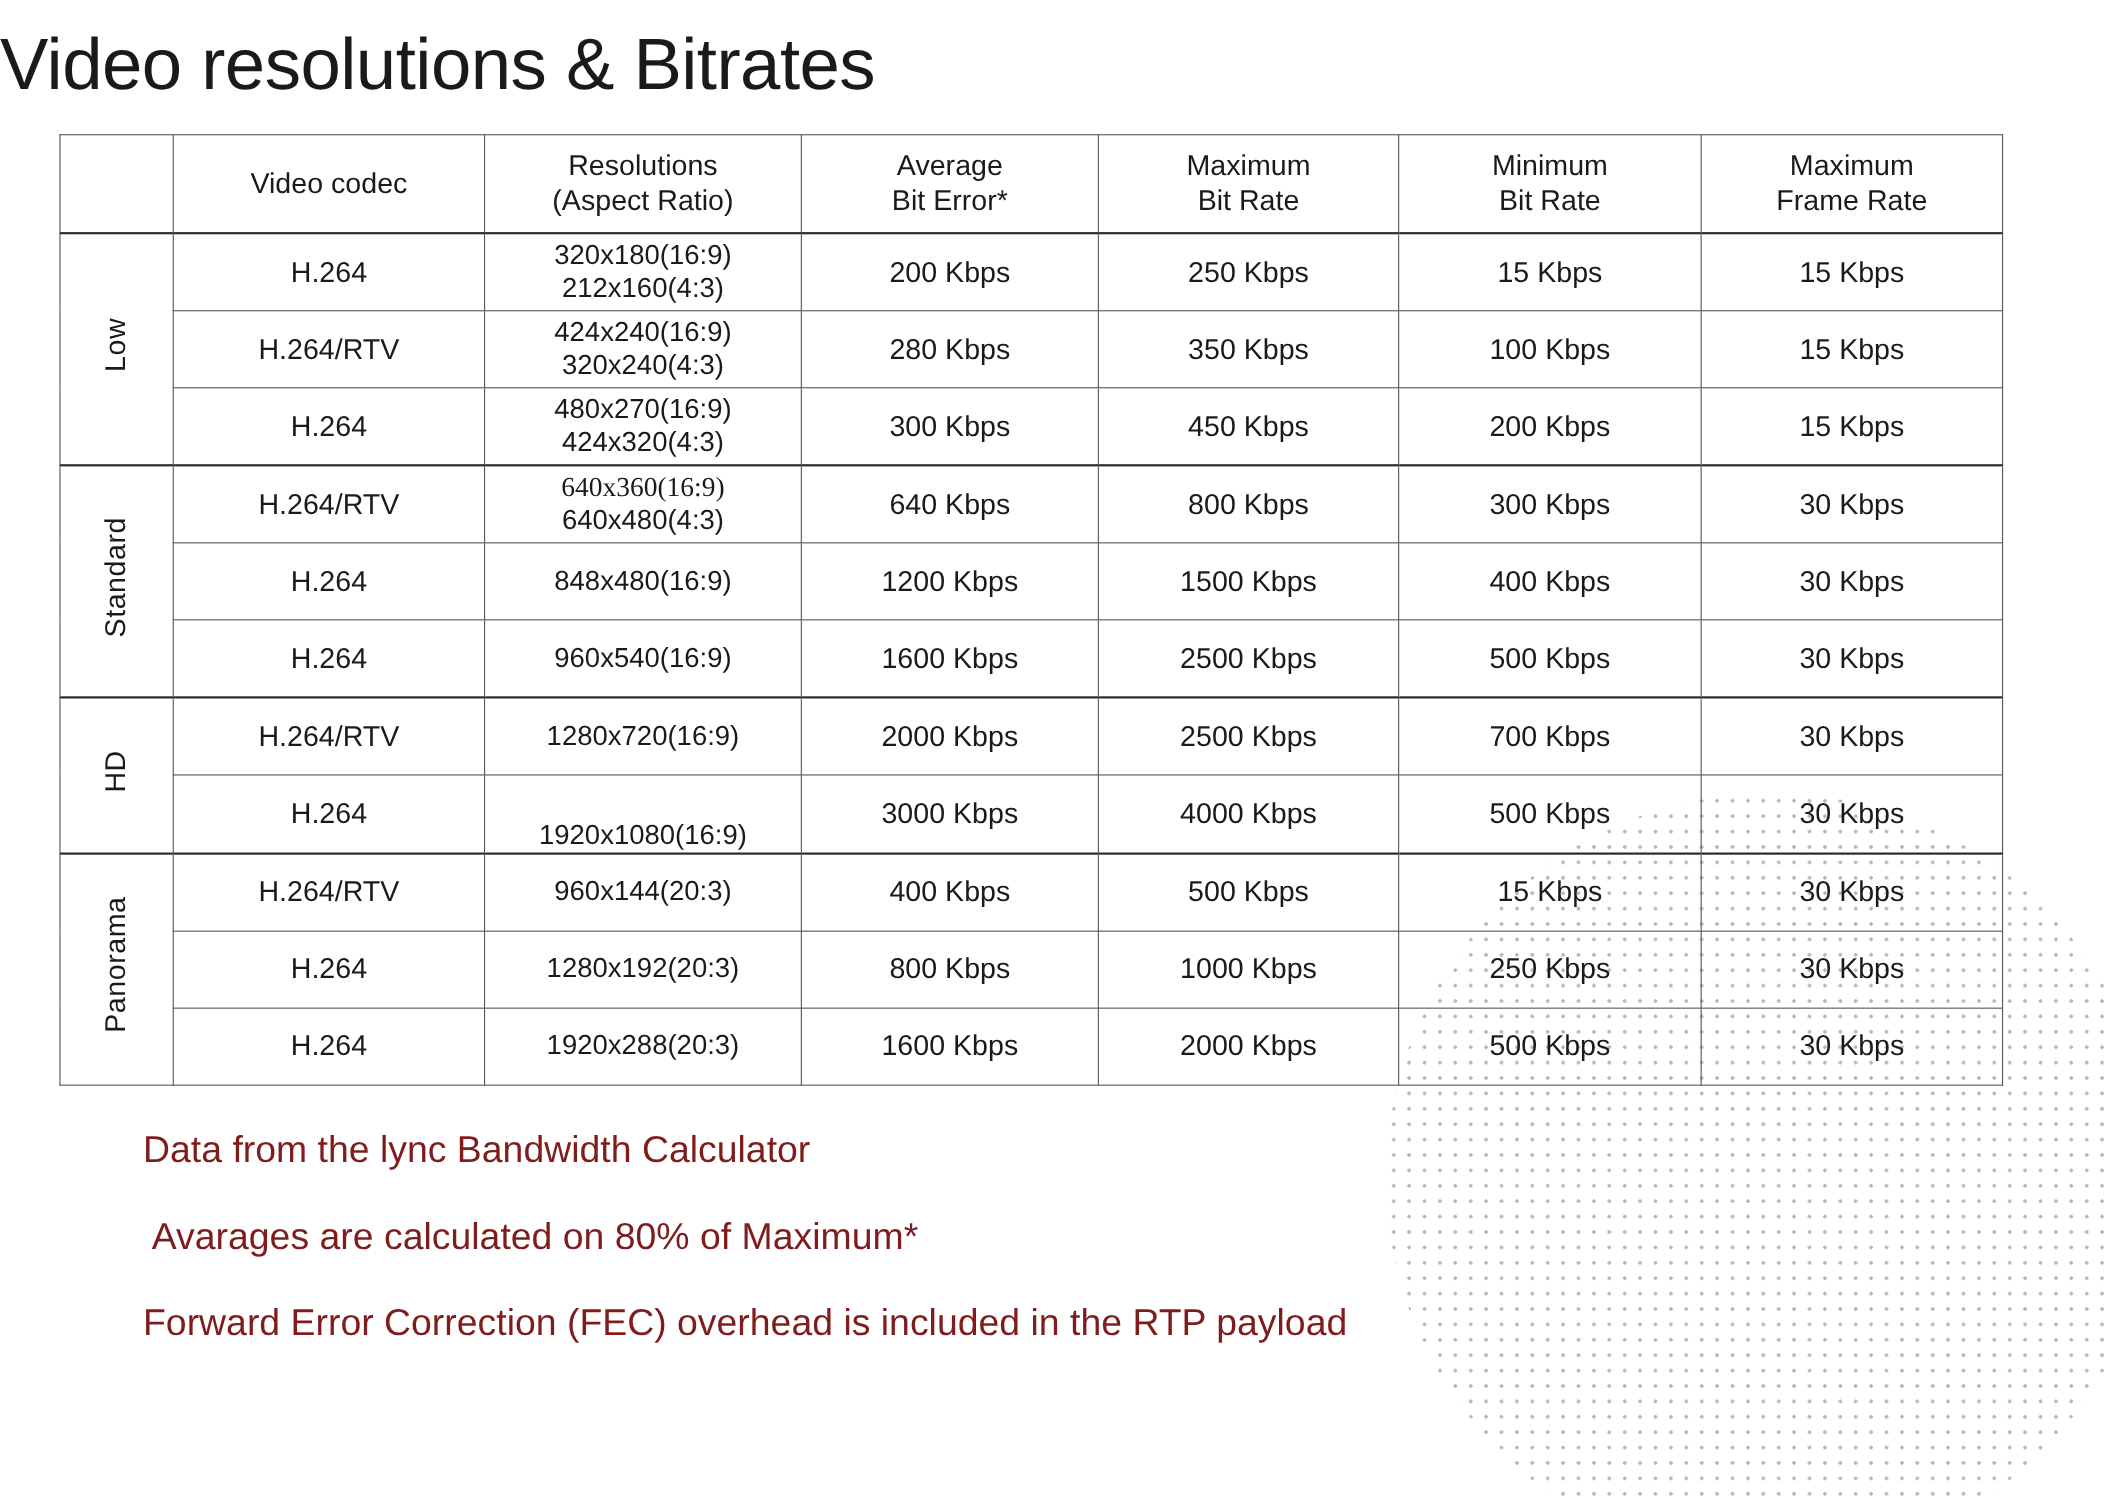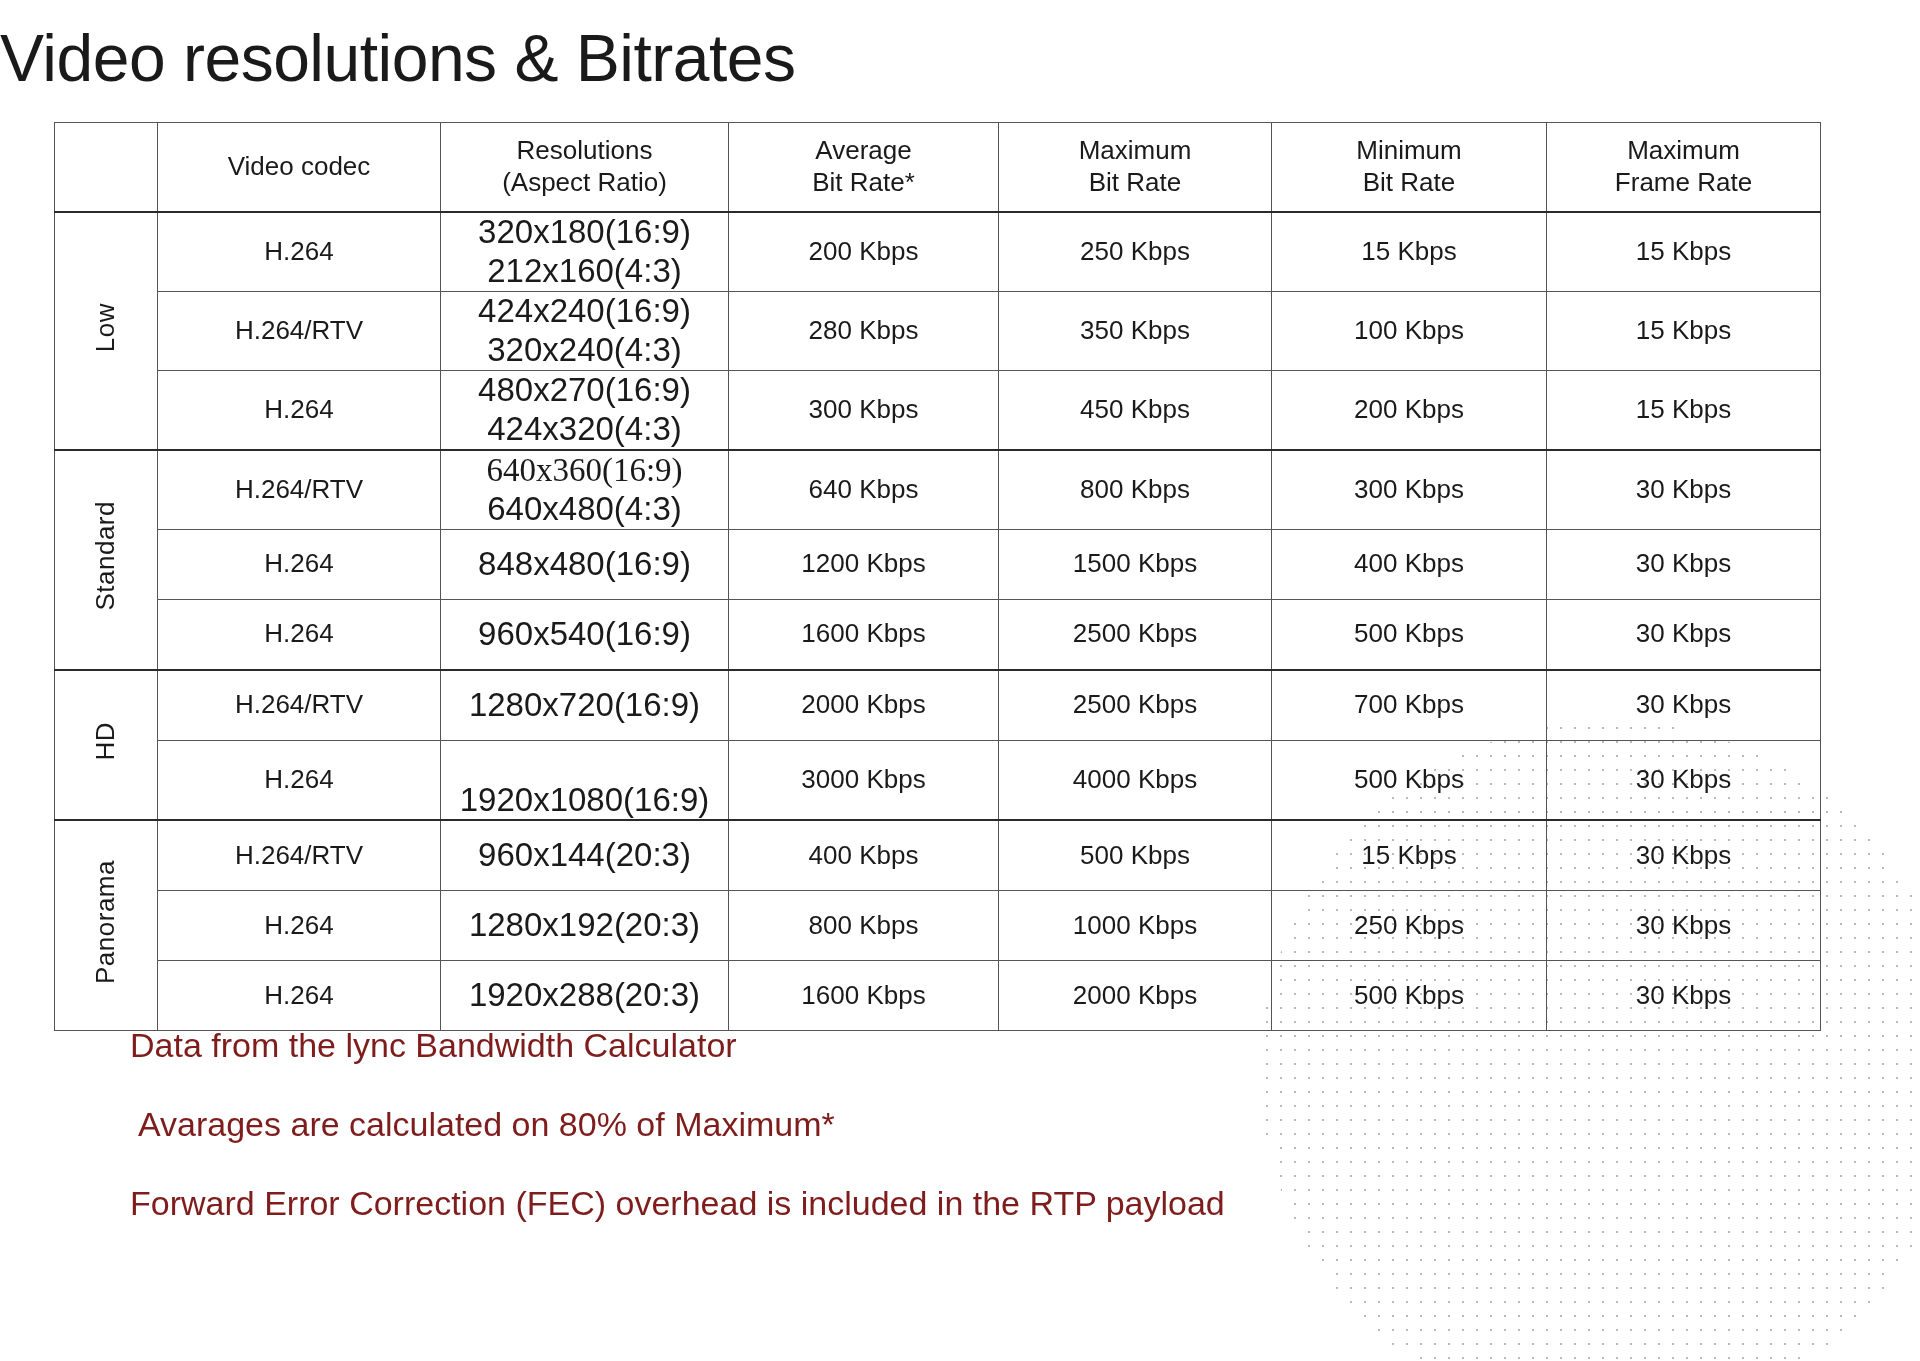--- a/index.html
+++ b/index.html
@@ -87,21 +87,21 @@
     border-bottom: 2px solid #2b2b2b !important;
   }
   thead th.blank { border-right: 1px solid #555; }
 
   tbody td {
     height: 69px;
     font-size: 26px;
     line-height: 1.2;
   }
   tbody td.res {
-    font-size: 33px;
+    font-size: 25px;
     line-height: 1.18;
   }
   tr.section-start > td {
     border-top: 2px solid #2b2b2b;
   }
   td.group-cell {
     border-top: 2px solid #2b2b2b;
     border-bottom: 2px solid #2b2b2b;
     position: relative;
   }
@@ -154,21 +154,21 @@
       <thead>
         <tr>
           <th class="blank"></th>
           <th>Video codec</th>
           <th class="two-line">
             <span>Resolutions</span>
             <span>(Aspect Ratio)</span>
           </th>
           <th class="two-line">
             <span>Average</span>
-            <span>Bit Rate*</span>
+            <span>Bit Error*</span>
           </th>
           <th class="two-line">
             <span>Maximum</span>
             <span>Bit Rate</span>
           </th>
           <th class="two-line">
             <span>Minimum</span>
             <span>Bit Rate</span>
           </th>
           <th class="two-line">

